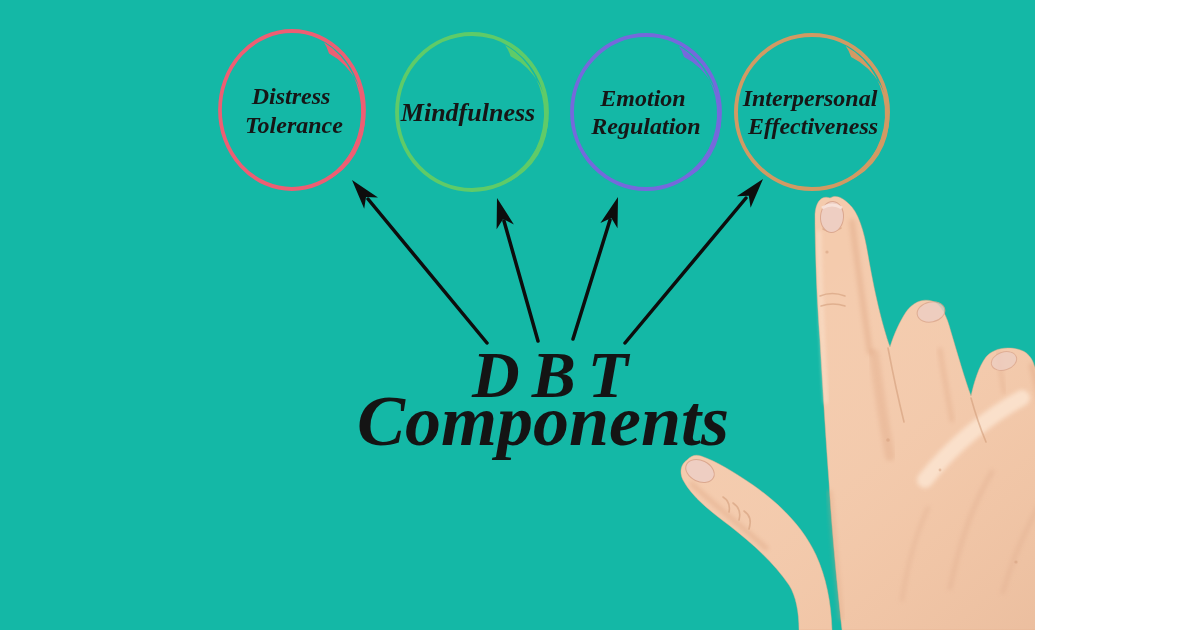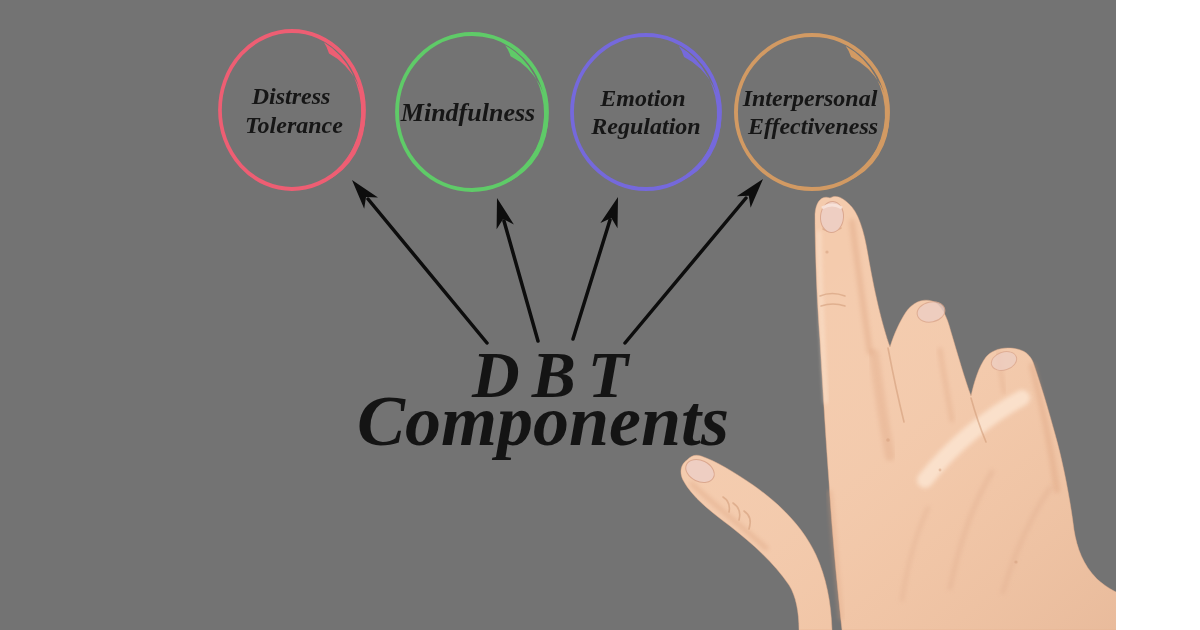--- a/index.html
+++ b/index.html
@@ -1,20 +1,20 @@
 <!DOCTYPE html>
 <html><head>
 <meta charset="utf-8">
 <style>
   html, body { margin: 0; padding: 0; background: #ffffff; }
   .stage {
     position: relative;
-    width: 1116px;
+    width: 1035px;
     height: 630px;
-    background: #737373;
+    background: #14b8a6;
     overflow: hidden;
     font-family: "Liberation Serif", serif;
   }
   .stage svg { position: absolute; inset: 0; display: block; }
 
   
   .ring   { fill: none; stroke: currentColor; stroke-width: 3.6; }
   .brush  { fill: currentColor; }
   .node-label {
     fill: #161616;

